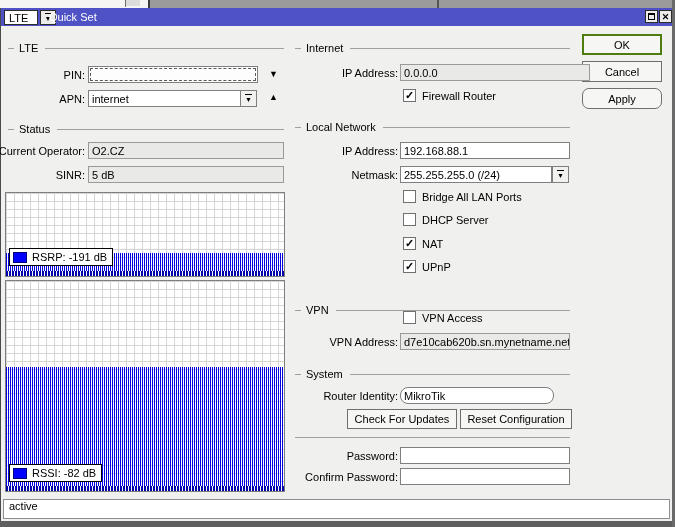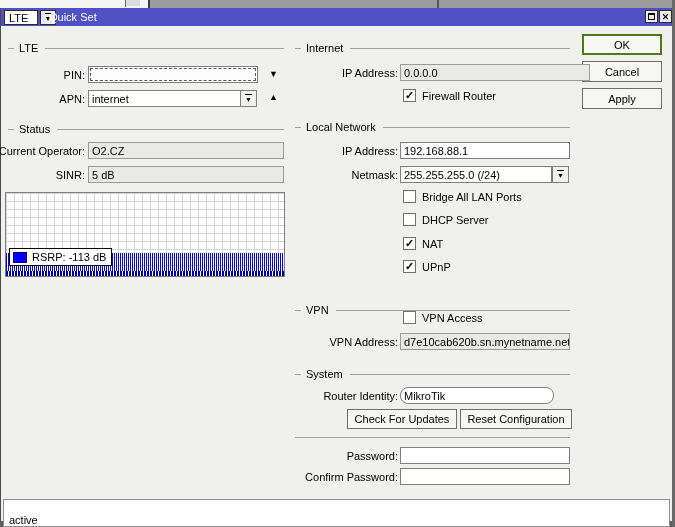--- a/index.html
+++ b/index.html
@@ -64,22 +64,22 @@
            background-size:8px 8px; }
   .graph .fill { position:absolute; left:0; right:0; bottom:0;
            background:repeating-linear-gradient(90deg, #0000e0 0 1px, rgba(255,255,255,0) 1px 2px); }
   .graph .tickband { position:absolute; left:0; right:0; bottom:0; height:5px;
            background:repeating-linear-gradient(90deg, #0000a8 0 2px, #fff 2px 3px); }
   .legend { position:absolute; left:3px; background:#fff; border:1px solid #000;
             display:flex; align-items:center; gap:5px; padding:2px 5px 2px 3px; z-index:2; }
   .legend .swatch { width:14px; height:11px; background:#0000ff; border:1px solid #00007a; }
 
   
-  .statusbar { position:absolute; left:3px; top:499px; width:667px; height:28px; background:#fff;
-               border:1px solid #8e8e8e; display:flex; align-items:flex-end; padding-left:5px; }
+  .statusbar { position:absolute; left:3px; top:499px; width:667px; height:20px; background:#fff;
+               border:1px solid #8e8e8e; display:flex; align-items:flex-start; padding-left:5px; }
 </style>
 </head>
 <body>
 
 <div id="screen">
 
   <div class="top-strip">
     <div class="frag-box"></div>
     <div class="frag-grey"></div>
     <div class="frag-line1"></div>
@@ -101,21 +101,21 @@
     <div class="winbtn restore">
       <span class="restore-glyph"></span>
     </div>
     <div class="winbtn close">
       <span>✕</span>
     </div>
   </div>
 
   <div class="btn default" style="left:582px; top:34px; width:80px; height:21px;">OK</div>
   <div class="btn" style="left:582px; top:61px; width:80px; height:21px;">Cancel</div>
-  <div class="btn" style="left:582px; top:88px; width:80px; height:21px;">Apply</div>
+  <div class="btn" style="left:582px; top:88px; width:80px; height:21px;border-radius:7px;">Apply</div>
 
   <div class="group" style="left:8px; top:42px; width:276px;">
     <span class="gdash"></span>
     <span class="glabel">LTE</span>
     <span class="gline"></span>
   </div>
 
   <div class="lbl" style="right:590px; top:66px;">PIN:</div>
   <div class="field pin" style="left:88px; top:66px; width:170px;">
     <div class="pin-inner"></div>
@@ -139,24 +139,32 @@
   <div class="field disabled" style="left:88px; top:142px; width:196px;">O2.CZ</div>
 
   <div class="lbl" style="right:590px; top:166px;">SINR:</div>
   <div class="field disabled" style="left:88px; top:166px; width:196px;">5 dB</div>
 
   <div class="graph" style="left:5px; top:192px; width:280px; height:85px;">
     <div class="fill" style="height: 28%;"></div>
     <div class="tickband"></div>
     <div class="legend" style="bottom:10px;">
       <span class="swatch"></span>
-      <span>RSRP:  -113 dB</span>
-    </div>
-  </div>
-
+      <span>RSRP:  -191 dB</span>
+    </div>
+  </div>
+
+  <div class="graph" style="left:5px; top:280px; width:280px; height:212px;">
+    <div class="fill" style="height: 59%;"></div>
+    <div class="tickband"></div>
+    <div class="legend" style="bottom:9px;">
+      <span class="swatch"></span>
+      <span>RSSI:  -82 dB</span>
+    </div>
+  </div>
 
   <div class="group" style="left:295px; top:42px; width:275px;">
     <span class="gdash"></span>
     <span class="glabel">Internet</span>
     <span class="gline"></span>
   </div>
 
   <div class="lbl" style="right:277px; top:64px;">IP Address:</div>
   <div class="field disabled" style="left:400px; top:64px; width:190px;">0.0.0.0</div>
 

